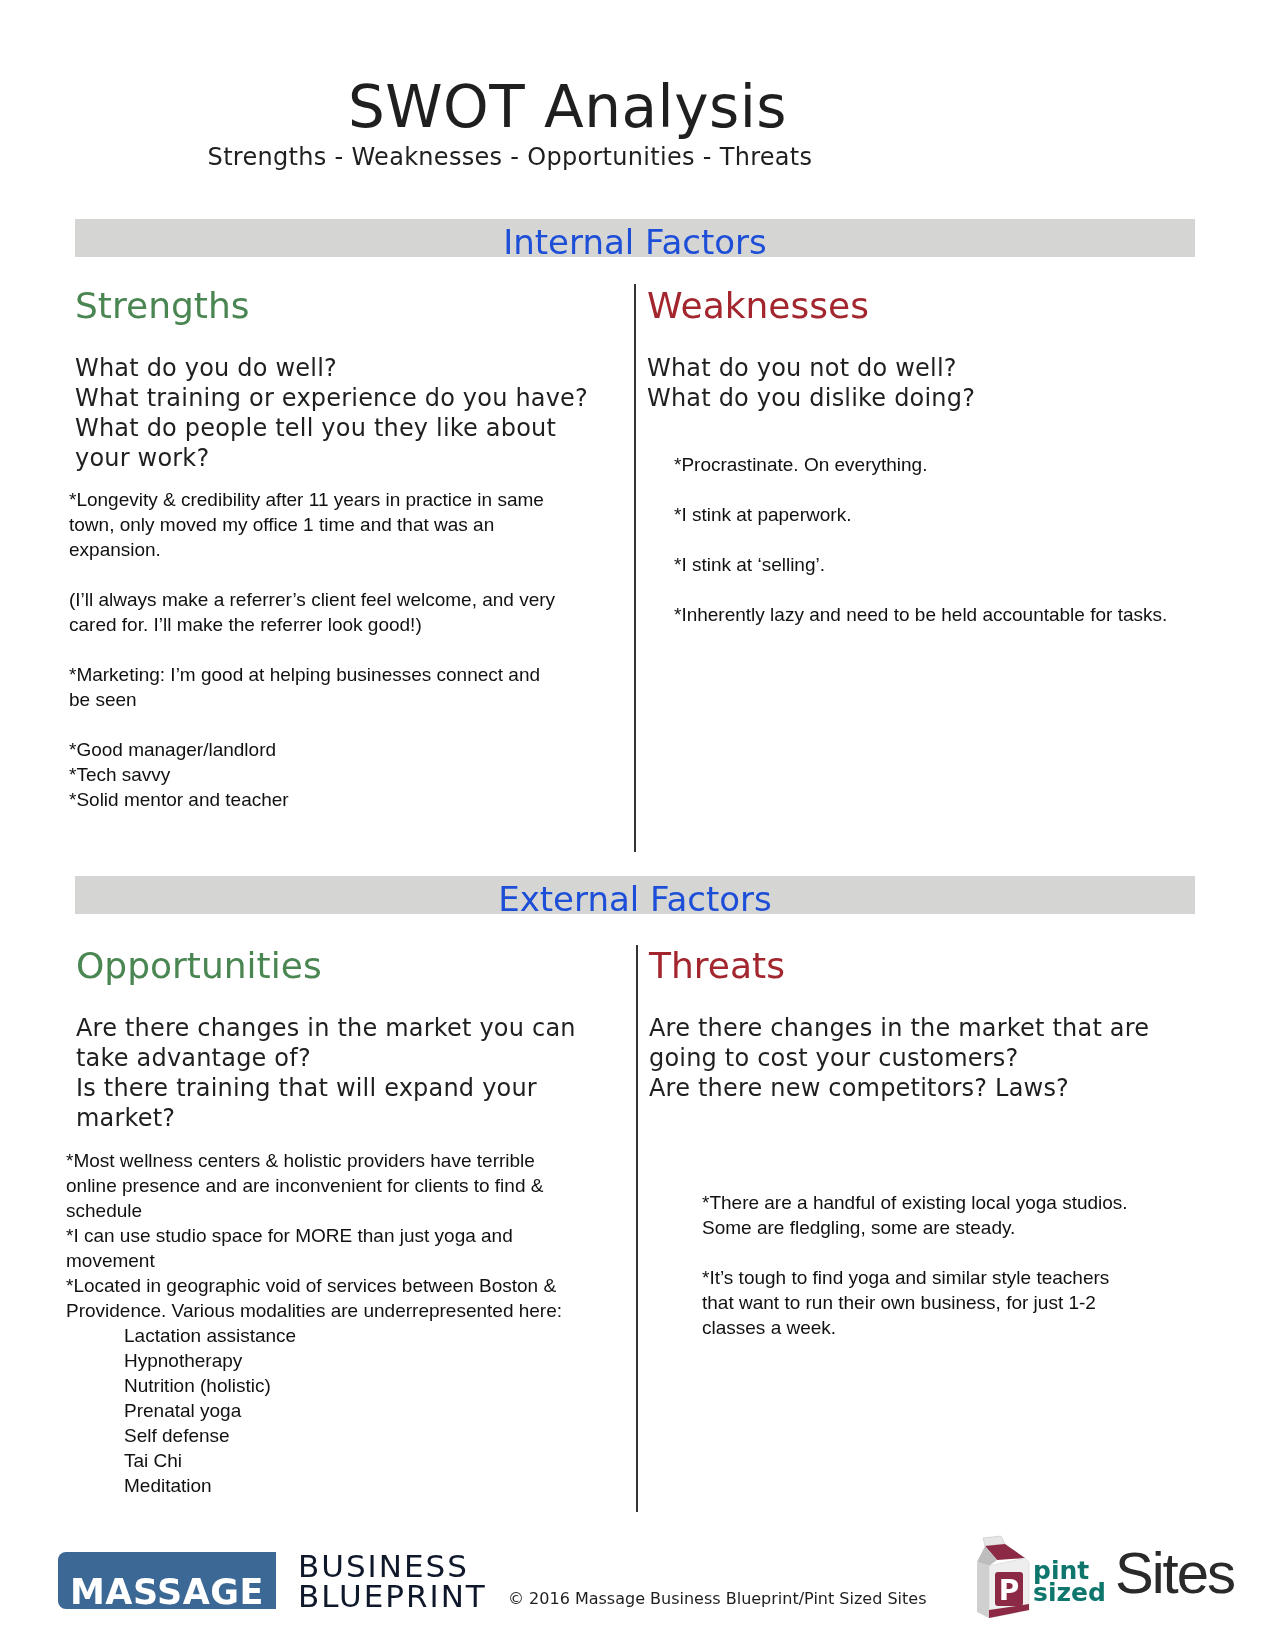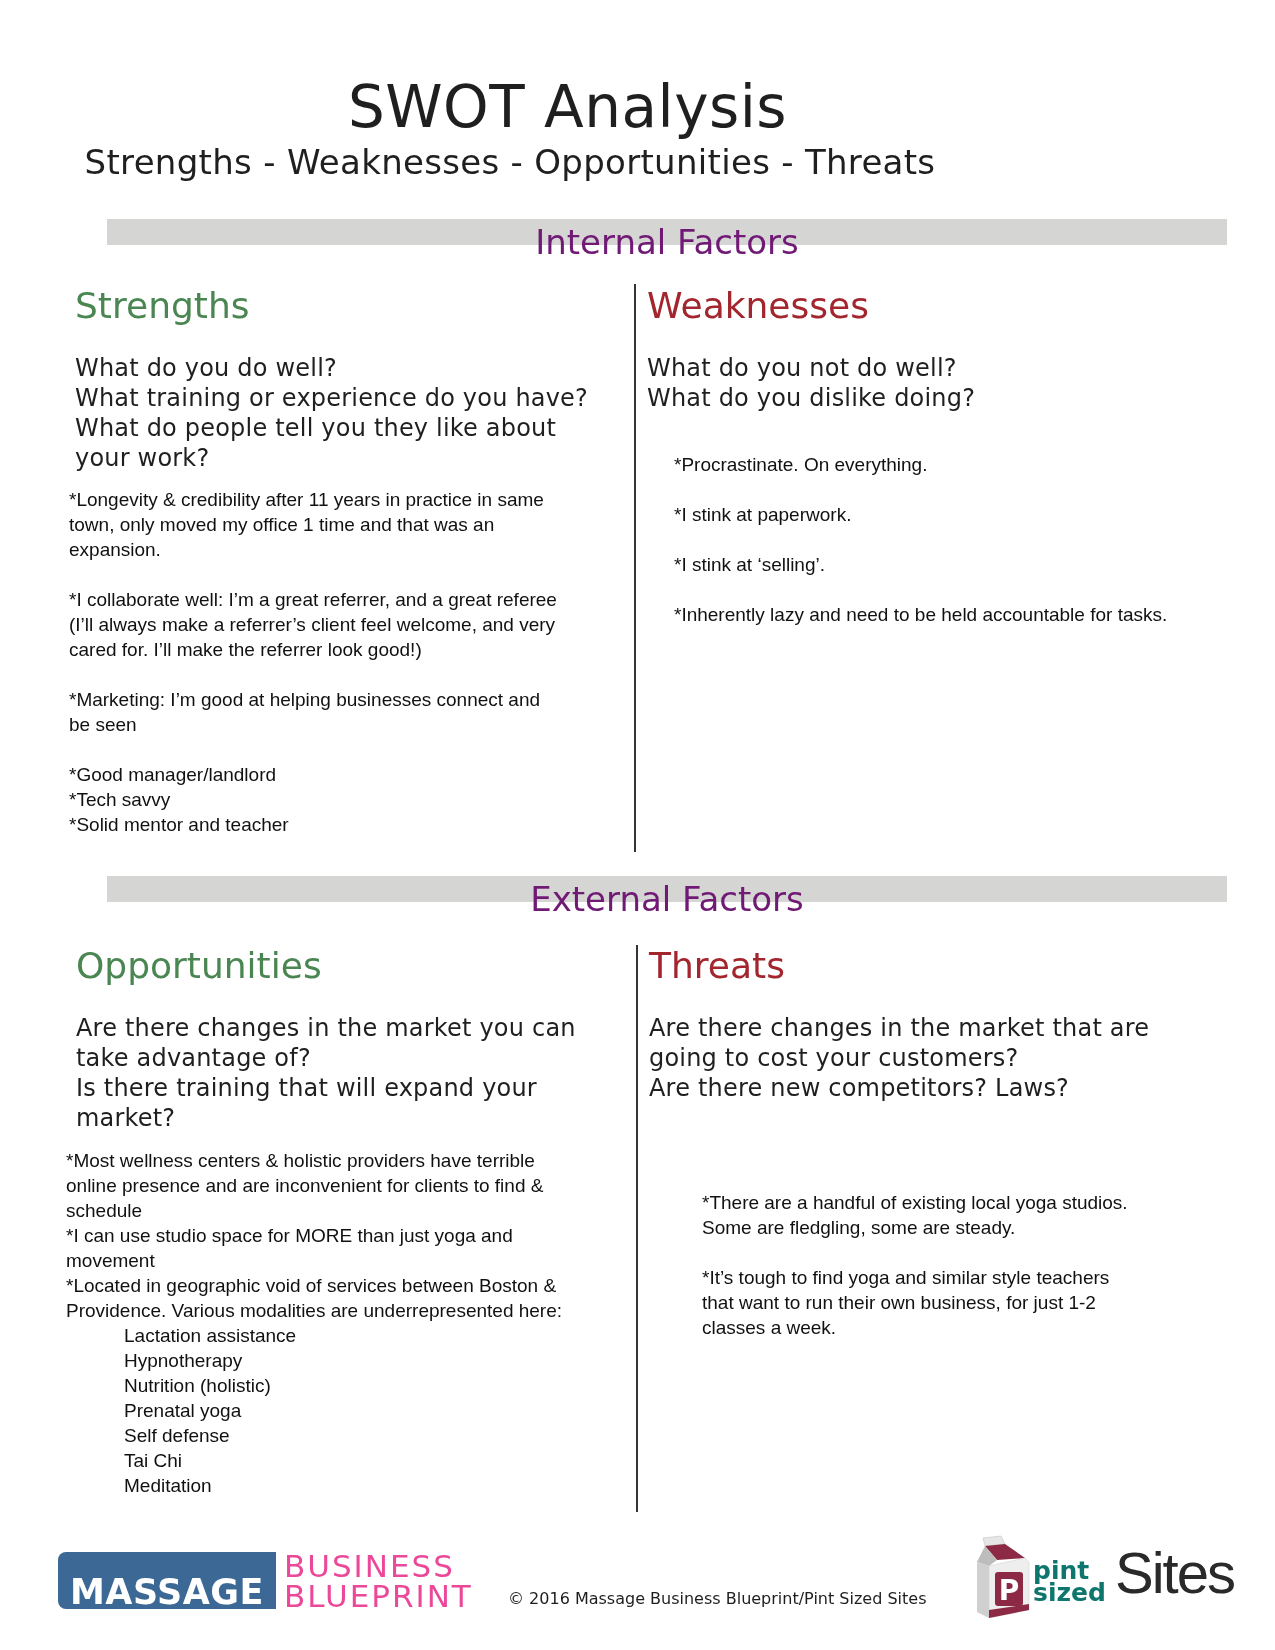--- a/index.html
+++ b/index.html
@@ -2,24 +2,24 @@
 <html><head>
   <meta charset="utf-8">
   <style>
     * { box-sizing: border-box; margin: 0; padding: 0; }
     html, body { width: 1275px; height: 1650px; background: #ffffff; overflow: hidden; }
     body { position: relative; font-family: "DejaVu Sans", sans-serif; color: #1e1e1e; }
 
     .title { position: absolute; left: 0; width: 1135px; top: 78px; text-align: center;
       font-size: 58px; font-weight: 500; letter-spacing: 0.5px; color: #1f1f1f; line-height: 1; }
     .subtitle { position: absolute; left: 0; width: 1020px; top: 145px; text-align: center;
-      font-size: 34px; color: #1f1f1f; line-height: 1; letter-spacing: 0.3px; }
+      font-size: 24px; color: #1f1f1f; line-height: 1; letter-spacing: 0.3px; }
 
-    .band { position: absolute; left: 75px; width: 1120px; height: 26px; background: #d5d5d4;
-      text-align: center; font-size: 34px; color: #701a75; line-height: 46px; margin-left: 32px; }
+    .band { position: absolute; left: 75px; width: 1120px; height: 38px; background: #d5d5d4;
+      text-align: center; font-size: 34px; color: #1d4ed8; line-height: 46px; }
     .band.internal { top: 219px; }
     .band.external { top: 876px; }
 
     .divider { position: absolute; width: 2px; background: #333333; }
     .divider.top { left: 634px; top: 284px; height: 568px; }
     .divider.bottom { left: 636px; top: 945px; height: 567px; }
 
     .heading { position: absolute; font-size: 36px; line-height: 1; font-weight: 500; }
     .green { color: #4a8651; }
     .red { color: #a3262e; }
@@ -29,21 +29,21 @@
 
     .notes { position: absolute; font-family: "Liberation Sans", sans-serif; font-size: 19px;
       line-height: 25px; color: #111111; }
     .notes p { white-space: nowrap; }
     .notes .gap { height: 25px; }
     .notes .indent { padding-left: 58px; }
 
     .footer-left { position: absolute; left: 58px; top: 1552px; height: 57px; display: flex; align-items: center; }
     .mbb-box { background: #3b6894; color: #ffffff; font-size: 35px; font-weight: bold;
       height: 57px; line-height: 57px; padding: 12px 12px; border-radius: 8px 0 0 8px; letter-spacing: 0.5px; }
-    .mbb-words { margin-left: 8px; color: #ec4899; font-size: 31px; line-height: 30px; letter-spacing: 2px; }
+    .mbb-words { margin-left: 22px; color: #0f172a; font-size: 31px; line-height: 30px; letter-spacing: 2px; }
     .copyright { position: absolute; left: 508px; top: 1589px; font-size: 16px; color: #1e1e1e; white-space: nowrap; }
 
     .pint { position: absolute; left: 975px; top: 1530px; width: 255px; height: 90px; }
     .carton { position: absolute; left: 0; top: 2px; width: 56px; height: 86px; }
     .pint-words { position: absolute; left: 58px; top: 30px; color: #0f766e; font-weight: bold;
       font-size: 25px; line-height: 22px; }
     .sites { position: absolute; left: 140px; top: 14px; font-size: 58px; font-weight: 300; color: #2a2a2a;
       font-family: "Liberation Sans", sans-serif; letter-spacing: -2px; line-height: 1; }
   </style>
 </head>
@@ -62,21 +62,20 @@
     <div>What do you do well?</div>
     <div>What training or experience do you have?</div>
     <div>What do people tell you they like about</div>
     <div>your work?</div>
   </div>
   <div class="notes" style="left:69px; top:487px;">
     <p>*Longevity &amp; credibility after 11 years in practice in same</p>
     <p>town, only moved my office 1 time and that was an</p>
     <p>expansion.</p>
     <div class="gap"></div>
-    <p>*I collaborate well: I’m a great referrer, and a great referee</p>
     <p>(I’ll always make a referrer’s client feel welcome, and very</p>
     <p>cared for. I’ll make the referrer look good!)</p>
     <div class="gap"></div>
     <p>*Marketing: I’m good at helping businesses connect and</p>
     <p>be seen</p>
     <div class="gap"></div>
     <p>*Good manager/landlord</p>
     <p>*Tech savvy</p>
     <p>*Solid mentor and teacher</p>
   </div>

